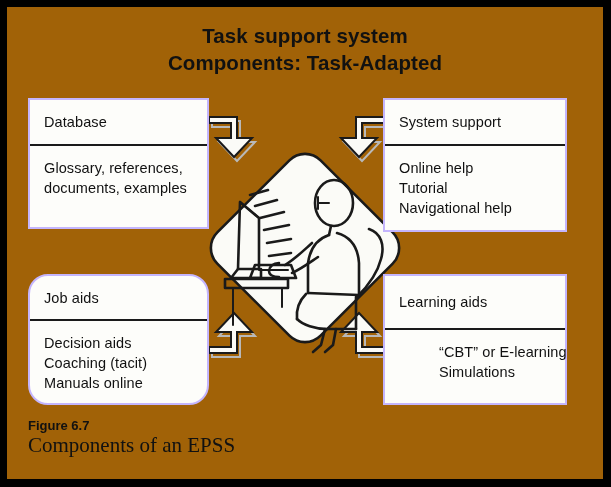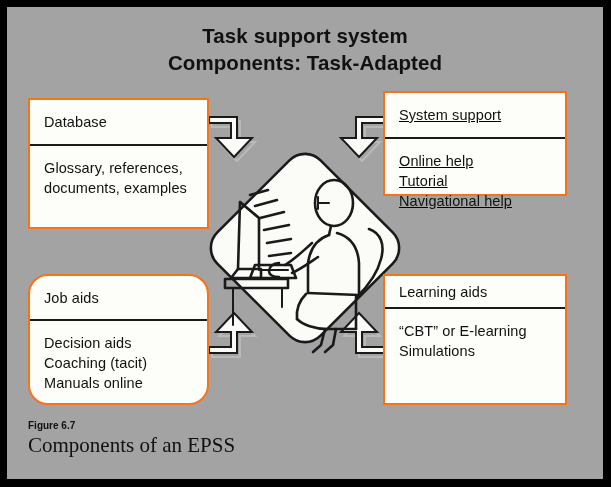--- a/index.html
+++ b/index.html
@@ -15,21 +15,21 @@
     box-sizing: border-box;
     overflow: hidden;
     font-family: "Liberation Sans", sans-serif;
   }
   #sheet {
     position: absolute;
     left: 7px;
     top: 7px;
     width: 596px;
     height: 472px;
-    background: #a3a3a3;
+    background: #a16207;
     overflow: hidden;
   }
 
   
   .title {
     position: absolute;
     left: 0;
     top: 15px;
     width: 596px;
     text-align: center;
@@ -38,21 +38,21 @@
     font-weight: 700;
     line-height: 27px;
     letter-spacing: 0.1px;
   }
   .title .line2 { display: block; }
 
   
   .node {
     position: absolute;
     background: #fdfdfa;
-    border: 2px solid #f97316;
+    border: 2px solid #c4b5fd;
     box-sizing: border-box;
   }
   .node .head {
     border-bottom: 2px solid #1a1a1a;
     box-sizing: border-box;
     display: flex;
     align-items: center;
     padding: 0 14px;
     font-size: 14.5px;
     color: #111111;
@@ -65,52 +65,52 @@
     color: #111111;
     line-height: 20px;
     letter-spacing: 0.1px;
   }
   .node .body .ln { display: block; white-space: nowrap; }
 
   #node-database   { left: 21px;  top: 91px;  width: 181px; height: 131px; }
   #node-database .head { height: 46px; }
   #node-database .body { height: 81px; }
 
-  #node-system     { left: 376px; top: 84px;  width: 184px; height: 105px; text-decoration: underline; }
+  #node-system     { left: 376px; top: 91px;  width: 184px; height: 134px; }
   #node-system .head { height: 46px; }
   #node-system .body { height: 81px; }
 
   #node-jobaids    { left: 21px;  top: 267px; width: 181px; height: 131px; border-radius: 20px; }
   #node-jobaids .head { height: 45px; }
   #node-jobaids .body { height: 82px; }
 
   #node-learning   { left: 376px; top: 267px; width: 184px; height: 131px; }
-  #node-learning .head { height: 33px; }
-  #node-learning .body { height: 100px; }
+  #node-learning .head { height: 54px; }
+  #node-learning .body { height: 100px; margin-left: 40px; }
 
   
   #art {
     position: absolute;
     left: 0;
     top: 0;
     width: 596px;
     height: 472px;
     pointer-events: none;
   }
 
   
   .caption {
     position: absolute;
     left: 21px;
     top: 410px;
     width: 420px;
   }
   .caption .fig {
     font-family: "Liberation Sans", sans-serif;
-    font-size: 10px;
+    font-size: 13px;
     font-weight: 700;
     color: #111111;
     line-height: 18px;
   }
   .caption .desc {
     font-family: "Liberation Serif", serif;
     font-size: 21px;
     color: #111111;
     line-height: 20px;
     margin-top: 0;

